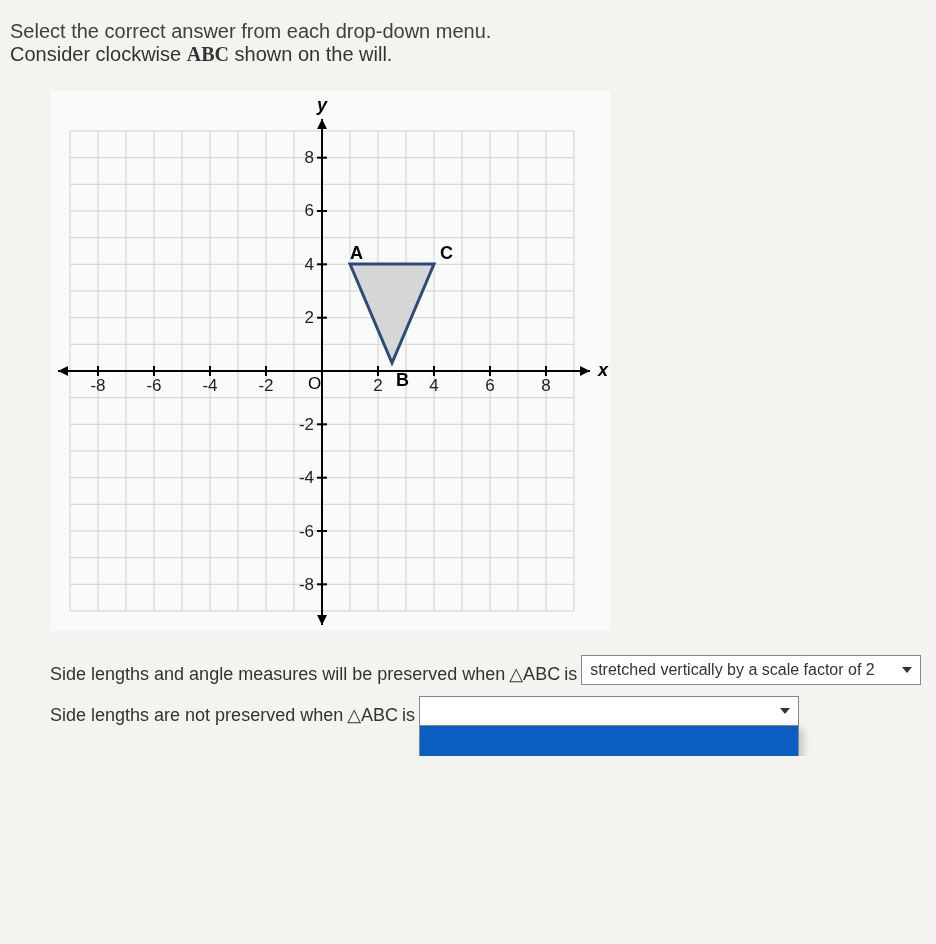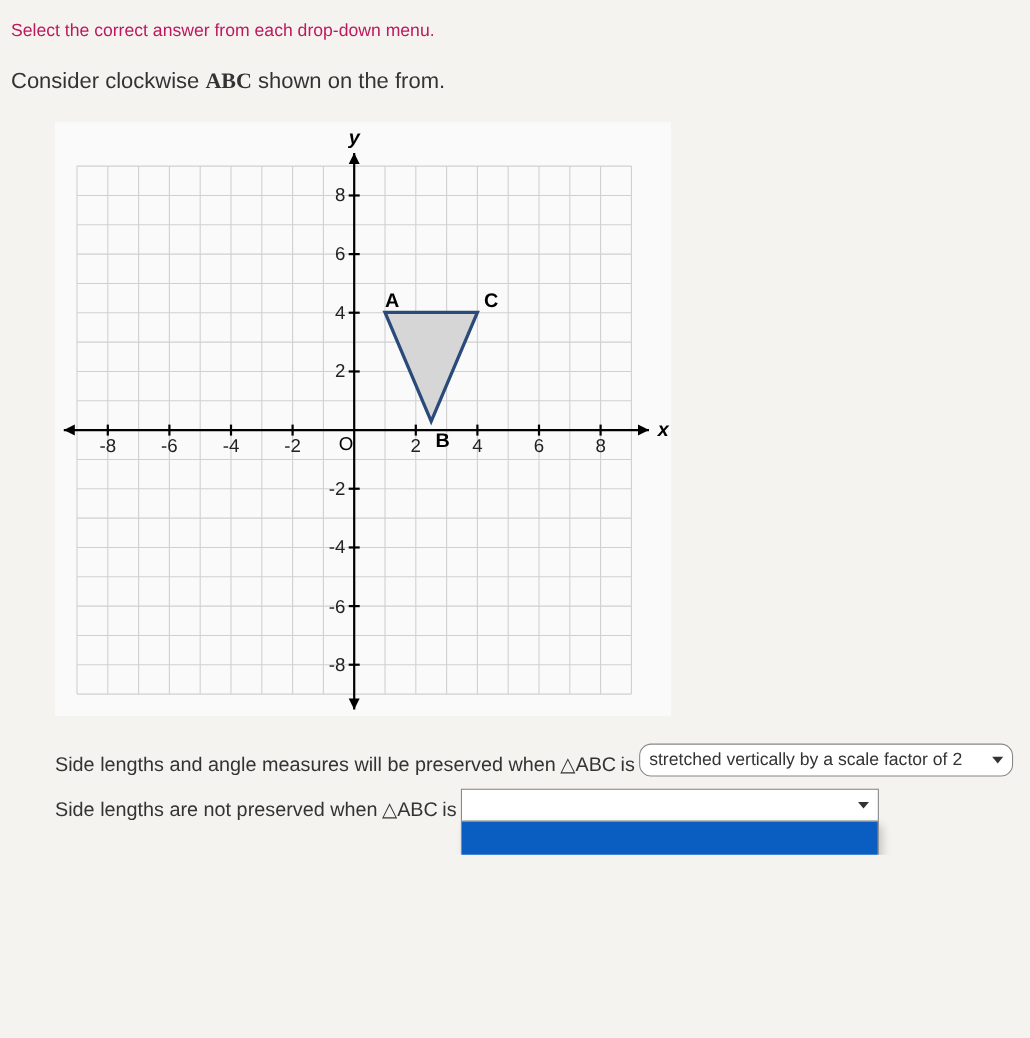--- a/index.html
+++ b/index.html
@@ -3,39 +3,39 @@
   <meta charset="utf-8">
   <style>
     * { box-sizing: border-box; margin: 0; padding: 0; }
     body {
       font-family: Arial, sans-serif;
       background: #f5f3f0;
       color: #333;
       padding: 20px 10px;
       width: 936px;
     }
-    .instruction { font-size: 16px; color: #be185d; margin-bottom: 25px; }
+    .instruction { font-size: 20px; color: #404040; }
     .consider { font-size: 20px; color: #333; margin-bottom: 25px; }
     .serif { font-family: 'Times New Roman', serif; font-weight: bold; margin-top: 44px; }
     .graph-area { margin: 0 0 20px 40px; position: relative; width: 600px; }
     .graph-svg { background: #fafafa; }
     .answer-row { margin: 10px 0 10px 40px; display: flex; align-items: flex-end; flex-wrap: wrap; gap: 4px; font-size: 18px; }
     .tri { font-family: Liberation Sans, sans-serif; }
     .dropdown-select {
       border: 1px solid #888;
       background: #fff;
       padding: 4px 26px 4px 8px;
       font-size: 16px;
       position: relative;
       display: inline-flex;
       align-items: center;
       min-width: 320px;
       height: 30px;
     }
-    .dropdown-select.small { min-width: 340px; border-radius: 11px; }
+    .dropdown-select.small { min-width: 340px; }
     .chev {
       position: absolute;
       right: 8px;
       top: 50%;
       transform: translateY(-50%);
       width: 0; height: 0;
       border-left: 5px solid transparent;
       border-right: 5px solid transparent;
       border-top: 6px solid #333;
     }
@@ -68,21 +68,21 @@
       color: #fff;
     }
     .y-label { font-size: 18px; font-style: italic; font-weight: bold; }
   </style>
 </head>
 <body>
 
 <div class="instruction">Select the correct answer from each drop-down menu.</div>
 
 <div class="consider">
-  <span>Consider clockwise </span><span class="serif">ABC</span><span> shown on the from.</span>
+  <span>Consider clockwise </span><span class="serif">ABC</span><span> shown on the will.</span>
 </div>
 
 <div class="graph-area">
   <svg class="graph-svg" width="560" height="540" viewBox="0 0 560 540">
 
     <g stroke="#d0d0d0" stroke-width="1">
 
       <line x1="20" y1="40" x2="20" y2="520"></line>
         <line x1="48" y1="40" x2="48" y2="520"></line>
       <line x1="76" y1="40" x2="76" y2="520"></line>

